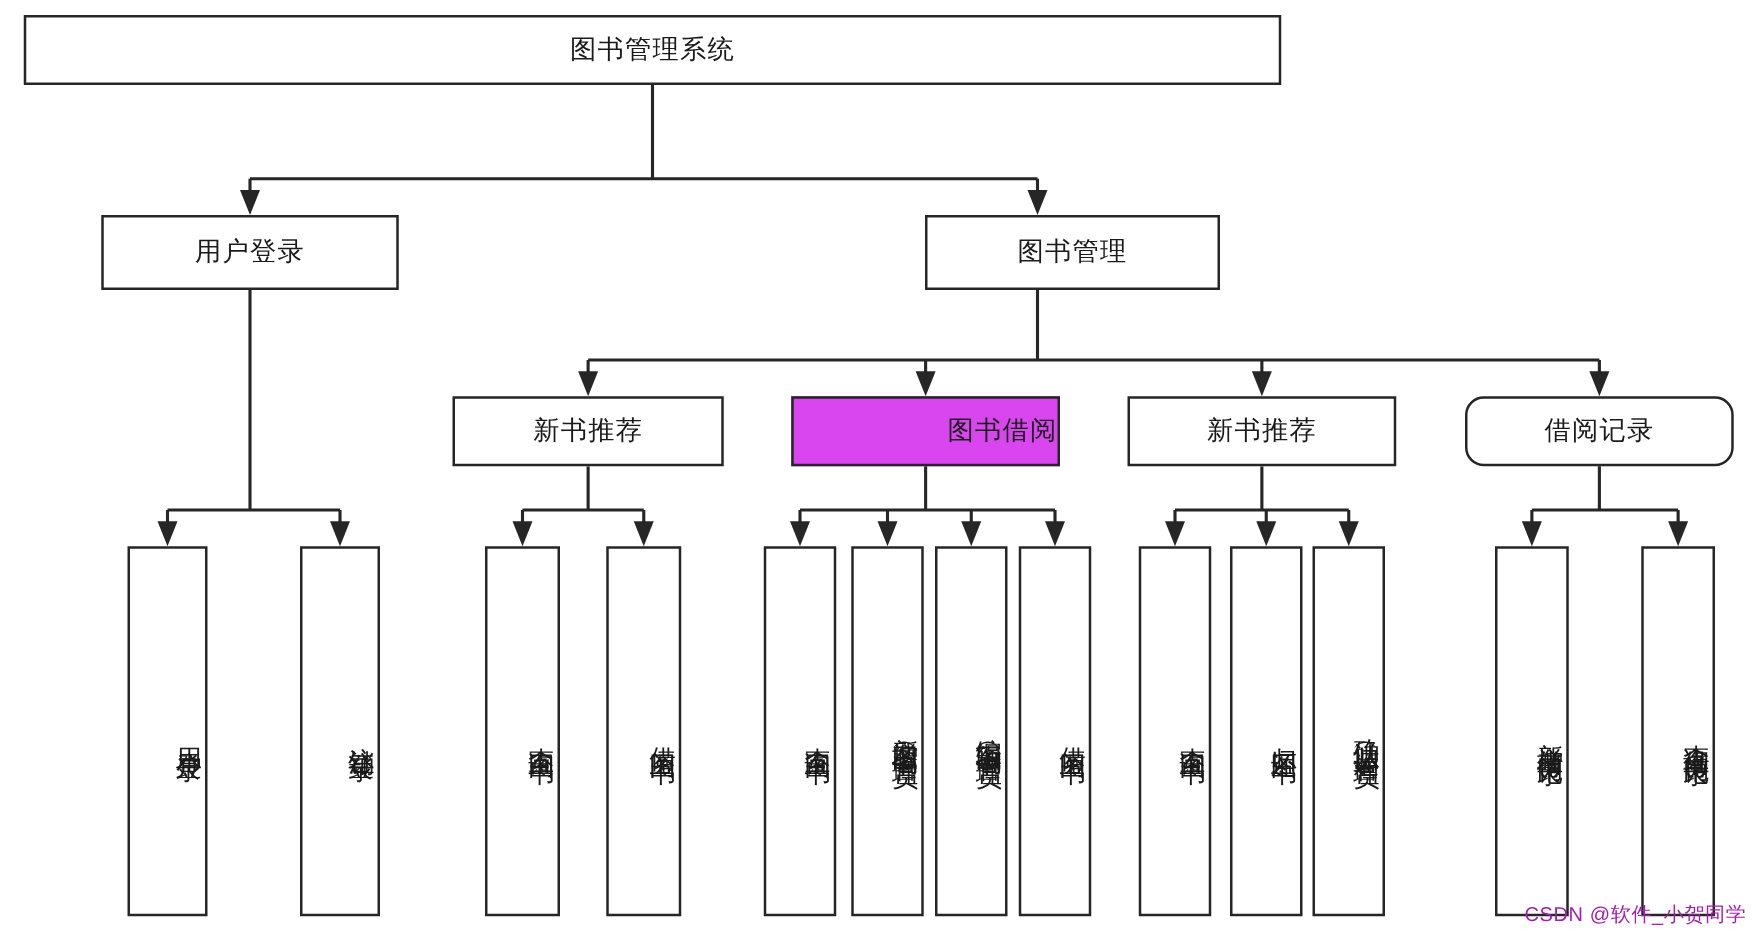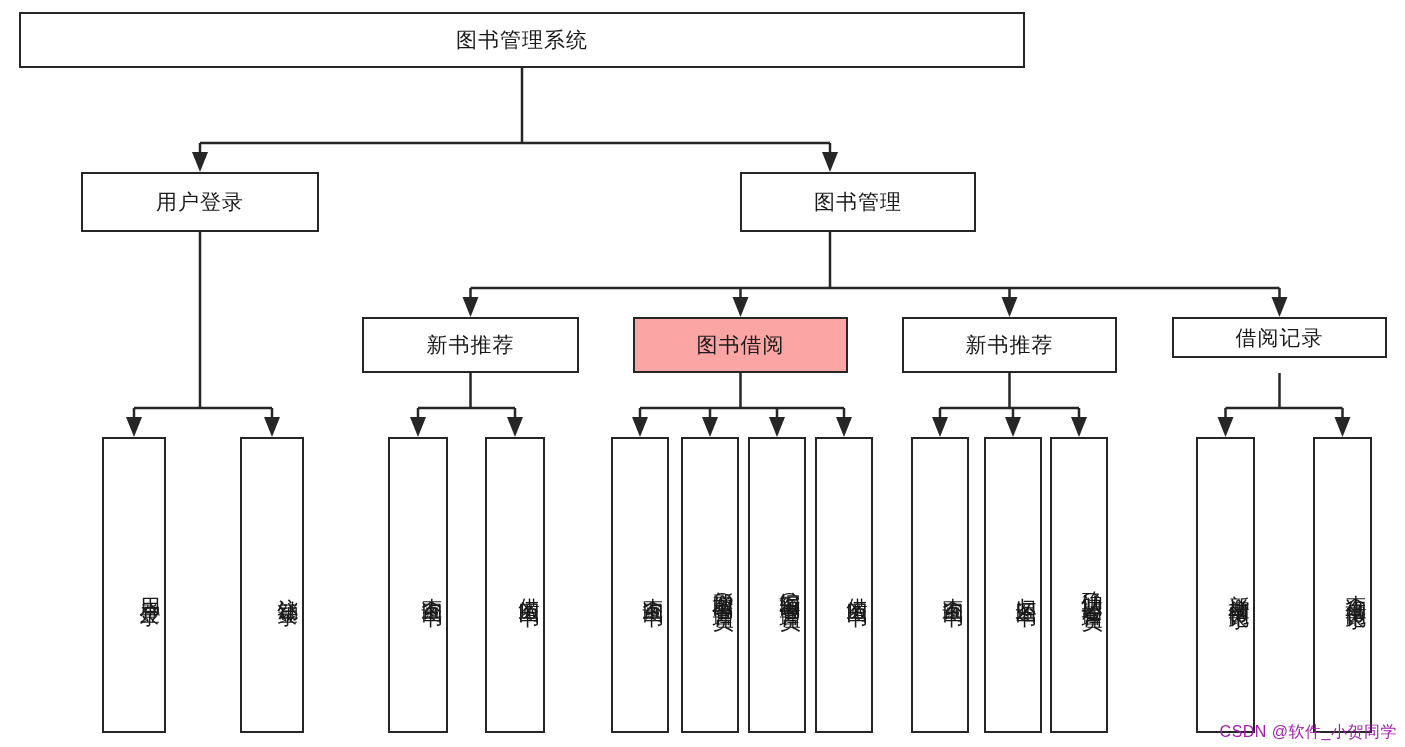--- a/index.html
+++ b/index.html
@@ -136,27 +136,27 @@
   <div class="node horiz" style="left: 81px; top: 172px; width: 238px; height: 60px; border-color: rgb(38, 38, 38); background: rgb(255, 255, 255);">
     <span class="label">用户登录</span>
   </div>
   <div class="node horiz" style="left: 712px; top: 172px; width: 236px; height: 60px; border-color: rgb(38, 38, 38); background: rgb(255, 255, 255); margin-left: 28px;">
     <span class="label">图书管理</span>
   </div>
 
   <div class="node horiz" style="left: 362px; top: 317px; width: 217px; height: 56px; border-color: rgb(38, 38, 38); background: rgb(255, 255, 255);">
     <span class="label">新书推荐</span>
   </div>
-  <div class="node horiz" style="left: 633px; top: 317px; width: 215px; height: 56px; border-color: rgb(38, 38, 38); background: #fca5a5;">
+  <div class="node horiz" style="left: 633px; top: 317px; width: 215px; height: 56px; border-color: rgb(38, 38, 38); background: #d946ef; justify-content: flex-end;">
     <span class="label">图书借阅</span>
   </div>
   <div class="node horiz" style="left: 902px; top: 317px; width: 215px; height: 56px; border-color: rgb(38, 38, 38); background: rgb(255, 255, 255);">
     <span class="label">新书推荐</span>
   </div>
-  <div class="node horiz" style="left: 1172px; top: 317px; width: 215px; height: 41px; border-color: rgb(38, 38, 38); background: rgb(255, 255, 255);">
+  <div class="node horiz" style="left: 1172px; top: 317px; width: 215px; height: 56px; border-color: rgb(38, 38, 38); background: rgb(255, 255, 255); border-radius: 15px;">
     <span class="label">借阅记录</span>
   </div>
 
   <div class="node vert" style="left: 102px; top: 437px; width: 64px; height: 296px; border-color: rgb(38, 38, 38); background: rgb(255, 255, 255);">
     <span class="label">用户登录</span>
   </div>
   <div class="node vert" style="left: 240px; top: 437px; width: 64px; height: 296px; border-color: rgb(38, 38, 38); background: rgb(255, 255, 255);">
     <span class="label">注销登录</span>
   </div>
 

